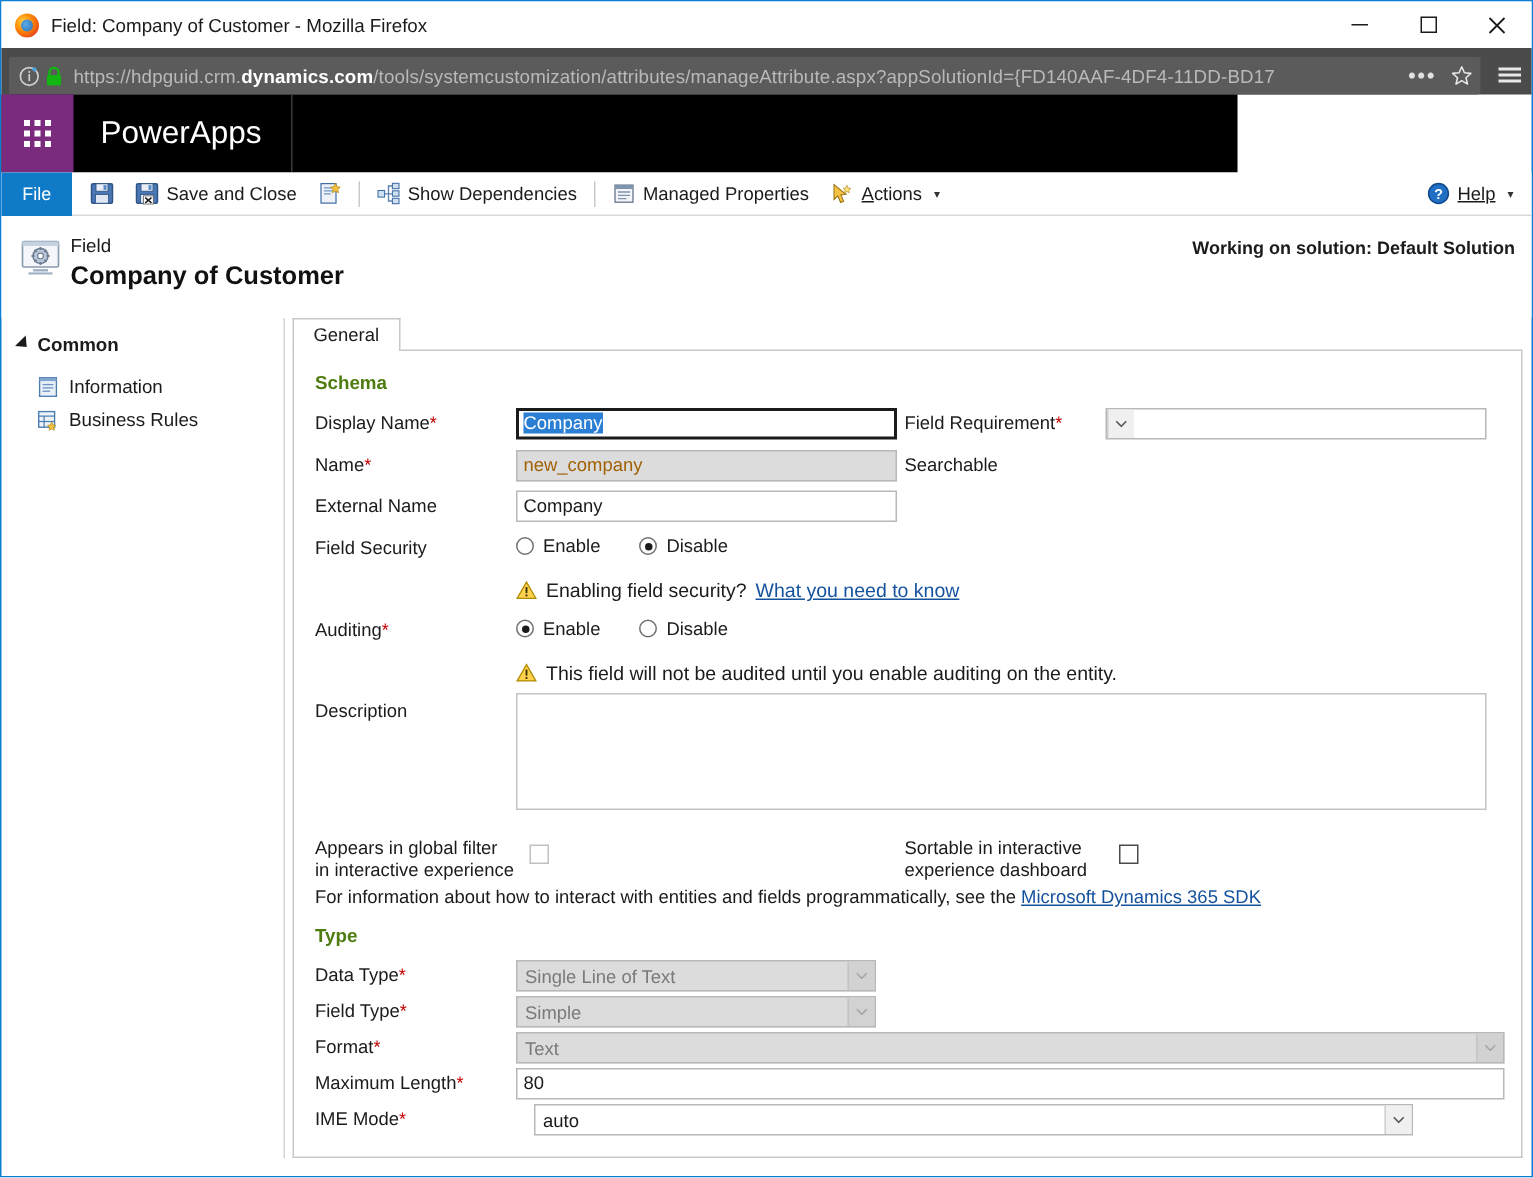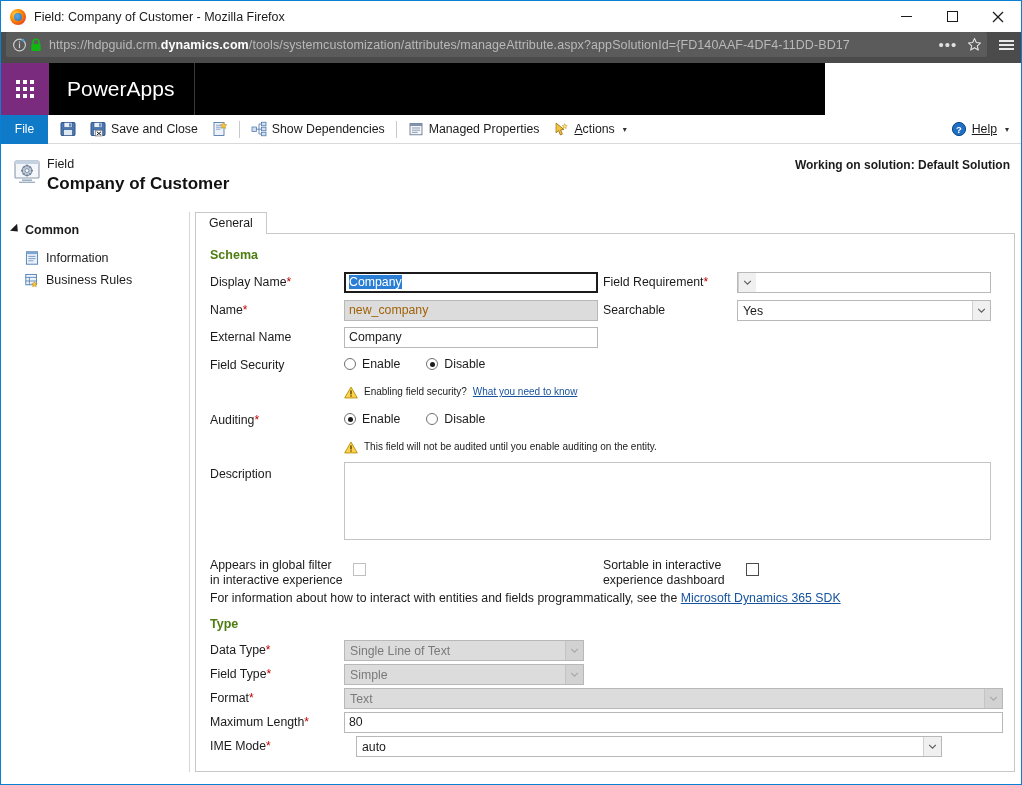--- a/index.html
+++ b/index.html
@@ -50,21 +50,21 @@
   }
   .win-btn.min span { display:block; width: 11px; border-top: 1px solid #1b1b1b; }
   .win-btn.max span { display:block; width: 11px; height: 11px; border: 1px solid #1b1b1b; }
   .win-btn.close svg { display:block; }
 
   
   .navbar {
     position: absolute; left: 0; top: 31px;
     width: 1020px; height: 31px;
     background: #4b4b4b;
-    display: flex; align-items: flex-start;
+    display: flex; align-items: flex-end;
   }
   .urlbox {
     margin-left: 5px; margin-right: 4px;
     flex: 1 1 auto; height: 25px;
     background: #5b5b5b;
     border-radius: 2px;
     display: flex; align-items: center;
     min-width: 0;
   }
   .ident-icon { margin-left: 6px; margin-right: 3px; flex: 0 0 auto; }
@@ -251,21 +251,21 @@
     width: 12px; height: 12px; border-radius: 50%;
     border: 1px solid #707070; background: #ffffff;
     position: relative; flex: 0 0 auto;
   }
   .radio.on::after {
     content: ""; position: absolute; left: 2.5px; top: 2.5px;
     width: 5px; height: 5px; border-radius: 50%; background: #1b1b1b;
   }
   .radio-gap { width: 14px; }
 
-  .warnrow { position: absolute; display: flex; align-items: flex-start; gap: 6px; font-size: 10px; color: #1b1b1b; }
+  .warnrow { position: absolute; display: flex; align-items: center; gap: 6px; font-size: 13px; color: #1b1b1b; }
   .warn-ico { width: 14px; height: 13px; flex: 0 0 auto; }
   .lnk { color: #15529e; text-decoration: underline; }
 
   .ta {
     position: absolute; border: 1px solid #c4c4c4; background: #ffffff;
   }
 
   .cb {
     position: absolute; width: 13px; height: 13px;
     border: 1px solid #4b4b4b; background: #ffffff;
@@ -507,28 +507,20 @@
         <div class="flabel" style="left:14px; top:69px;">
           <span>Name</span><span class="req">*</span>
         </div>
         <div class="inp readonly" style="left:148px; top:66px; width:254px; line-height:19px;">
           <span>new_company</span>
         </div>
 
         <div class="flabel" style="left:407px; top:69px;">
           <span>Searchable</span>
         </div>
-        <div class="sel" style="left:541px; top:66px; width:254px;">
-          <span class="val">Yes</span>
-          <span class="arrow">
-            <svg class="chev" viewBox="0 0 10 6">
-                <path d="M1 1 L5 5 L9 1" fill="none" stroke="#5a5a5a" stroke-width="1.3"></path>
-              </svg>
-          </span>
-        </div>
 
         <div class="flabel" style="left:14px; top:96px;">
           <span>External Name</span>
         </div>
         <div class="inp" style="left:148px; top:93px; width:254px; line-height:19px;">
           <span>Company</span>
         </div>
 
         <div class="flabel" style="left:14px; top:124px;">
           <span>Field Security</span>

